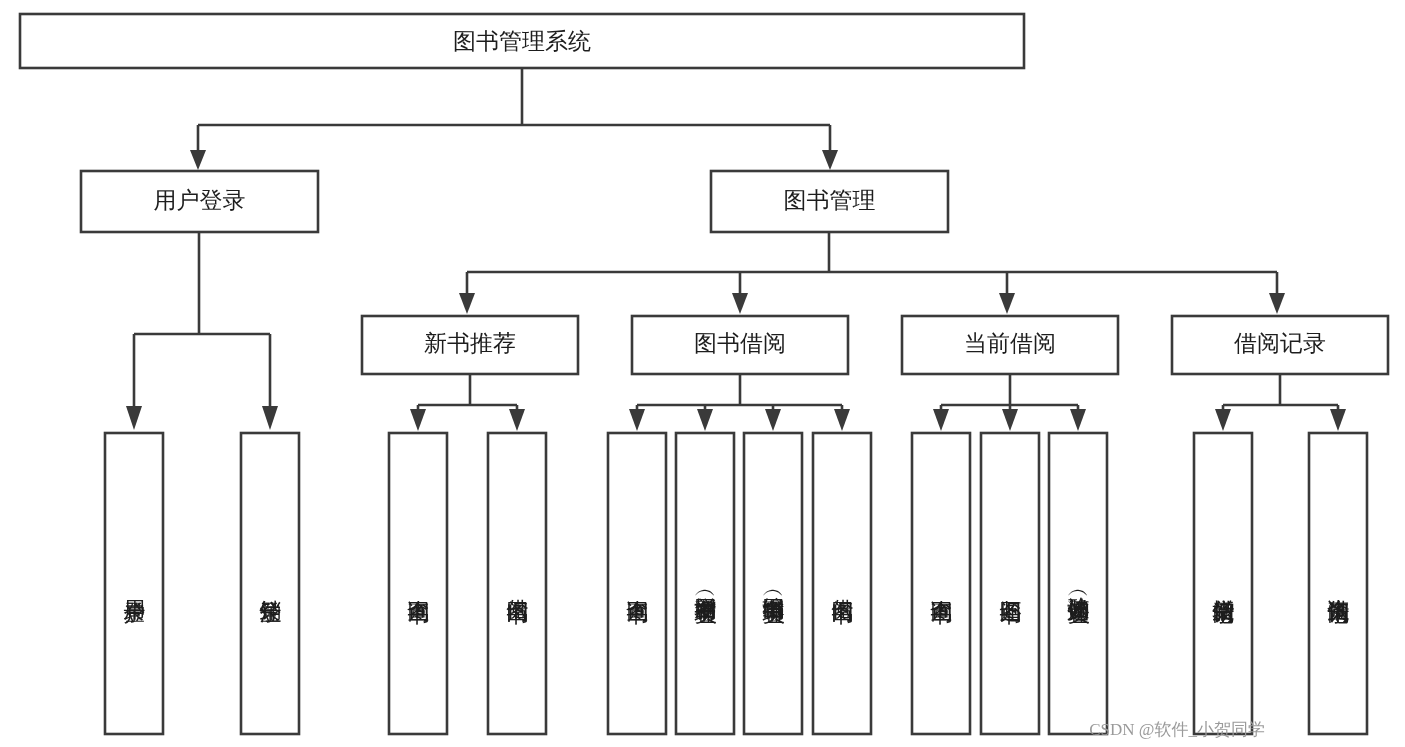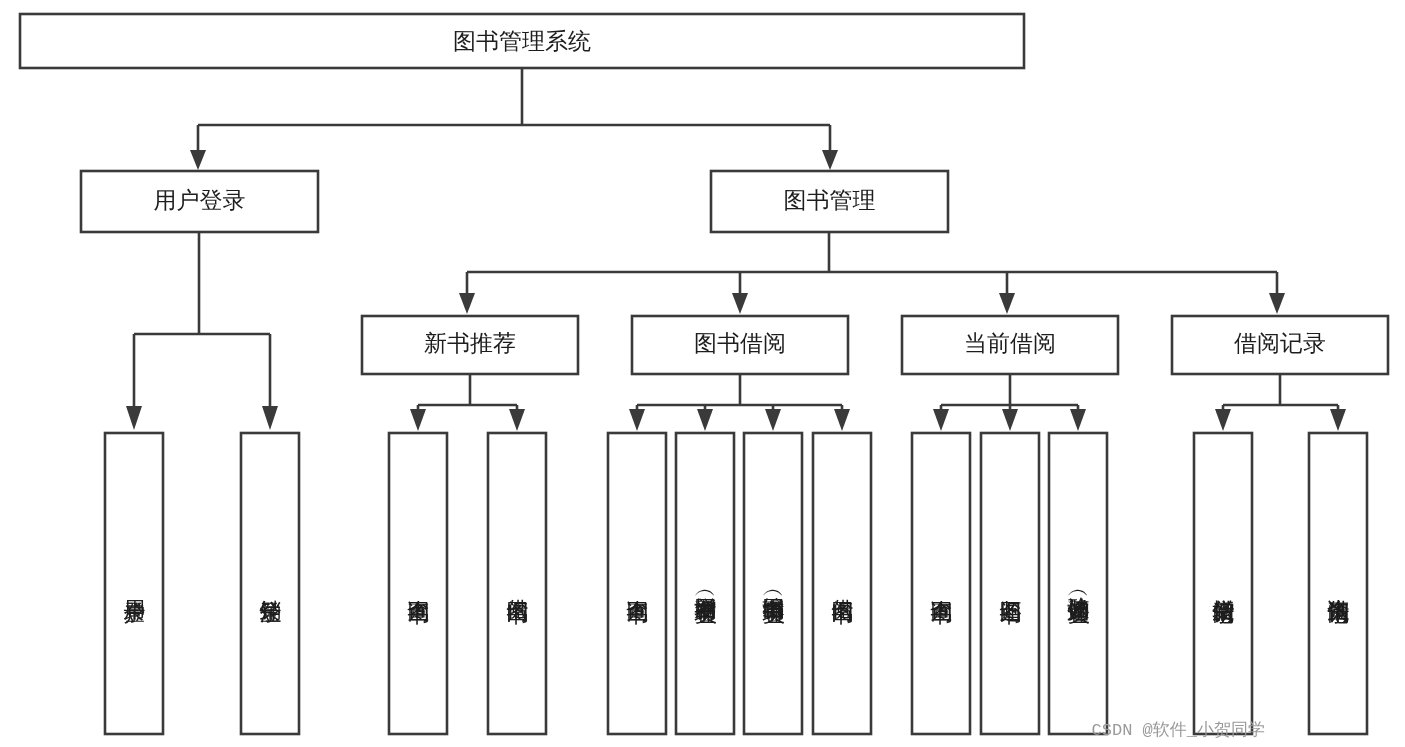--- a/index.html
+++ b/index.html
@@ -60,21 +60,21 @@
     display: flex;
     align-items: center;
     justify-content: center;
     white-space: nowrap;
     pointer-events: none;
   }
   .watermark {
     position: absolute;
     right: 8px;
     bottom: 6px;
-    font-family: Liberation Mono, monospace;
+    font-family: Liberation Serif, serif;
     font-size: 17px;
     color: #9a9a9a;
     white-space: nowrap;
     text-align: center;
   }
 </style>
 </head>
 <body>
 
 <div id="diagram-root">

